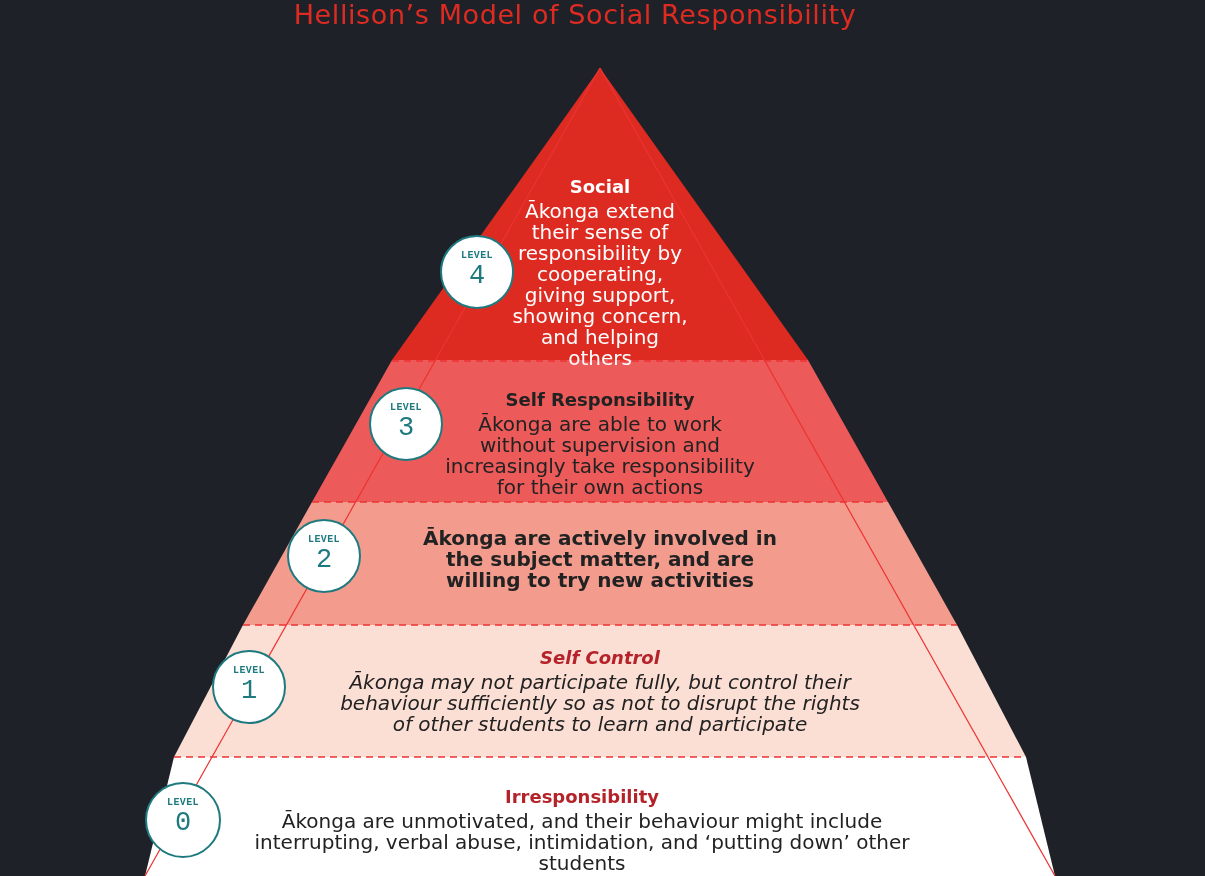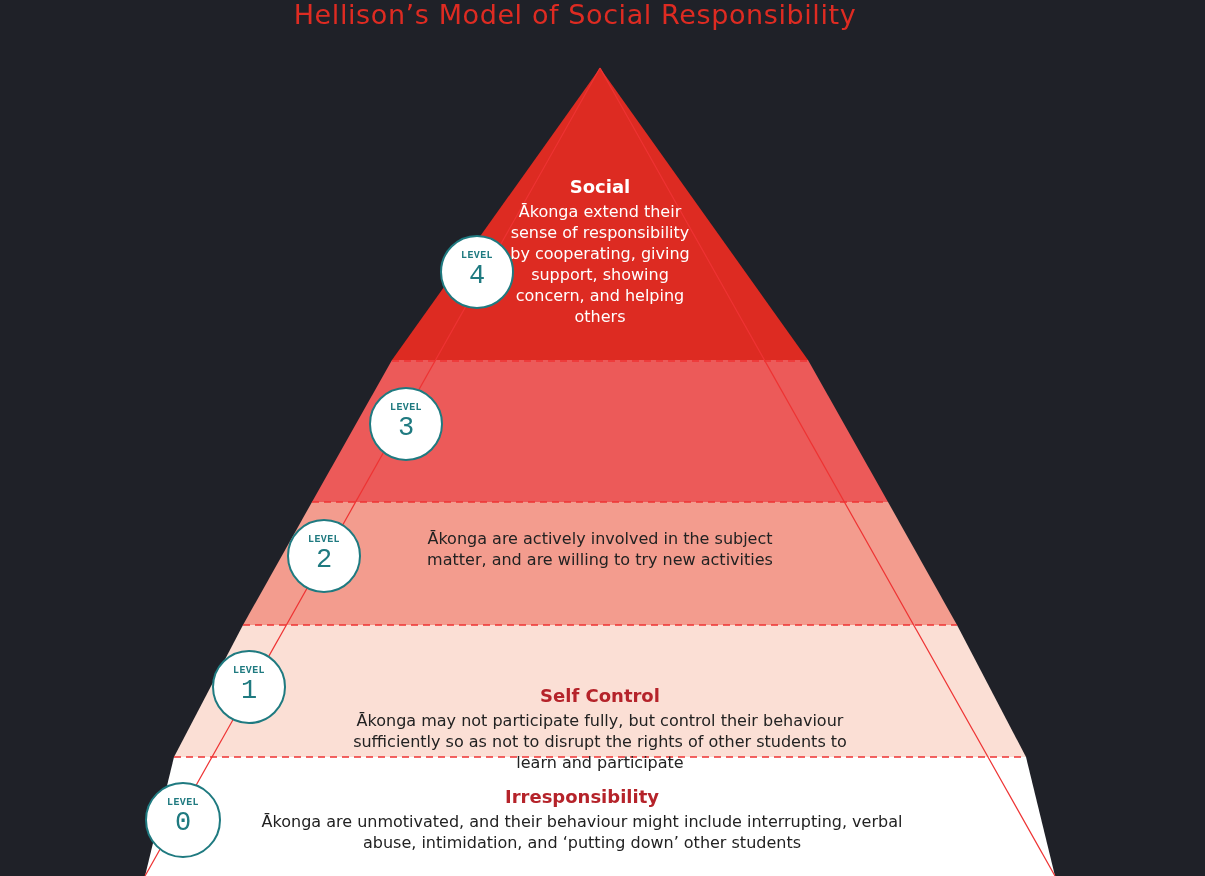--- a/index.html
+++ b/index.html
@@ -1,21 +1,21 @@
 <!DOCTYPE html>
 <html><head>
 <meta charset="utf-8">
 <style>
   html, body { margin:0; padding:0; }
   body { width:1205px; height:876px; background:#1f2128; position:relative; overflow:hidden; font-family:"Liberation Sans", sans-serif; }
   .title { position:absolute; left:0; width:1150px; top:-1px; text-align:center; color:#de2b22; font-size:27px; letter-spacing:0.6px; font-family:"DejaVu Sans", sans-serif; }
   svg.pyr { position:absolute; left:0; top:0; }
   .band-text { position:absolute; text-align:center; color:#2a2a2a; font-family:"DejaVu Sans", sans-serif; }
   .band-title { font-weight:bold; font-size:18px; margin-bottom:4px; }
-  .band-desc { font-size:16px; line-height:21px; }
+  .band-desc { font-size:20px; line-height:21px; }
   .badge { position:absolute; width:74px; height:74px; border-radius:50%; background:#fff; border:2px solid #1f7a80; box-sizing:border-box; text-align:center; color:#1f7a80; font-family:Liberation Mono, monospace; }
   .badge .lvl { font-size:10px; font-weight:bold; margin-top:13px; letter-spacing:0.4px; }
   .badge .num { font-size:27px; line-height:30px; }
 </style>
 </head>
 <body>
 
 <div class="title">Hellison’s Model of Social Responsibility</div>
 
 <svg class="pyr" width="1205" height="876">
@@ -36,35 +36,37 @@
 <div class="band-text" style="left:510px; top:176px; width:180px; color:#fff;">
   <div class="band-title">Social</div>
   <div class="band-desc">Ākonga extend their sense of responsibility by cooperating, giving support, showing concern, and helping others</div>
 </div>
 <div class="badge" style="left:440px; top:235px;">
   <div class="lvl">LEVEL</div>
   <div class="num">4</div>
 </div>
 
 <div class="band-text" style="left:430px; top:389px; width:340px; color:#222;">
+  <div class="band-title">Self Responsibility</div>
+  <div class="band-desc" style="padding:0 10px;">Ākonga are able to work without supervision and increasingly take responsibility for their own actions</div>
 </div>
 <div class="badge" style="left:369px; top:387px;">
   <div class="lvl">LEVEL</div>
   <div class="num">3</div>
 </div>
 
 <div class="band-text" style="left:400px; top:528px; width:400px; color:#222;">
-  <div class="band-desc" style="padding:0 10px;">Ākonga are actively involved in the subject matter, and are willing to try new activities</div>
+  <div class="band-desc" style="padding:0 10px;font-weight:bold;">Ākonga are actively involved in the subject matter, and are willing to try new activities</div>
 </div>
 <div class="badge" style="left:287px; top:519px;">
   <div class="lvl">LEVEL</div>
   <div class="num">2</div>
 </div>
 
-<div class="band-text" style="left:320px; top:685px; width:560px; color:#222;">
+<div class="band-text" style="left:320px; top:647px; width:560px; color:#222;font-style:italic;">
   <div class="band-title" style="color:#b5232a;">Self Control</div>
   <div class="band-desc" style="padding:0 14px;">Ākonga may not participate fully, but control their behaviour sufficiently so as not to disrupt the rights of other students to learn and participate</div>
 </div>
 <div class="badge" style="left:212px; top:650px;">
   <div class="lvl">LEVEL</div>
   <div class="num">1</div>
 </div>
 
 <div class="band-text" style="left:252px; top:786px; width:660px; color:#222;">
   <div class="band-title" style="color:#b5232a;">Irresponsibility</div>

